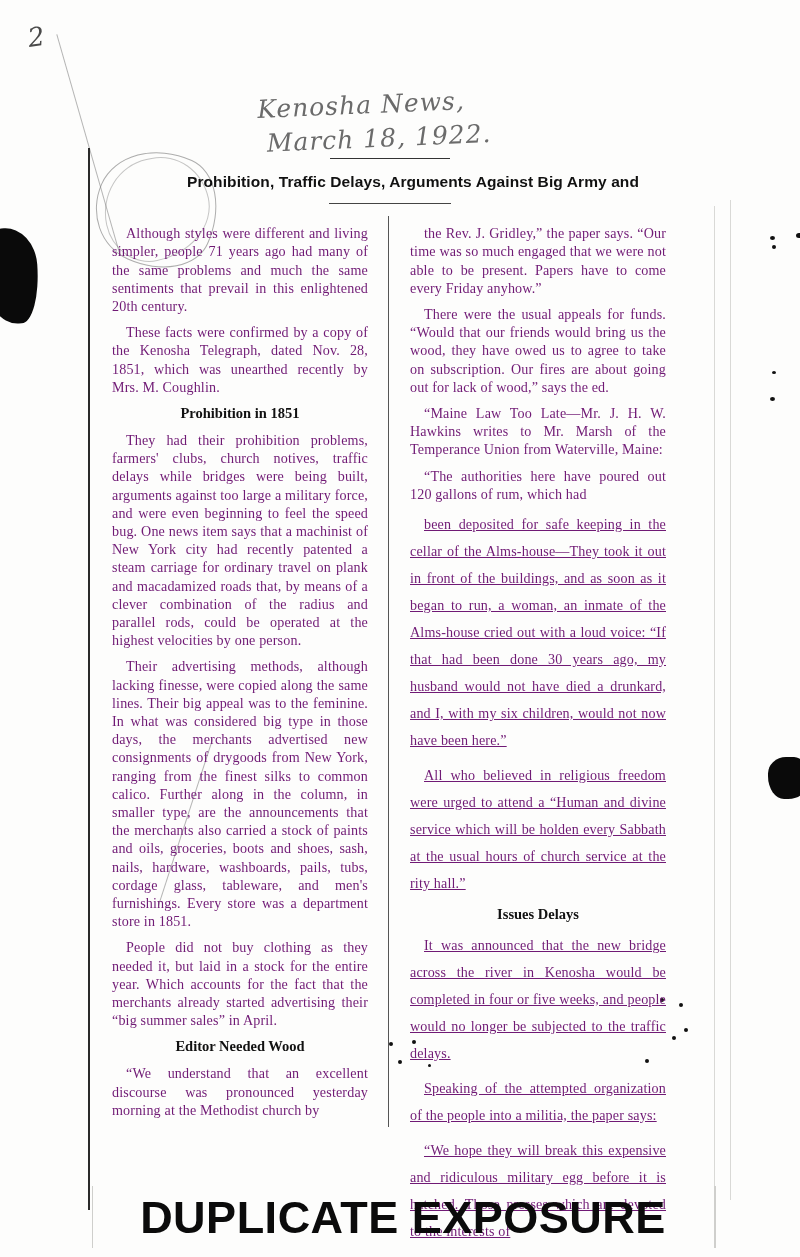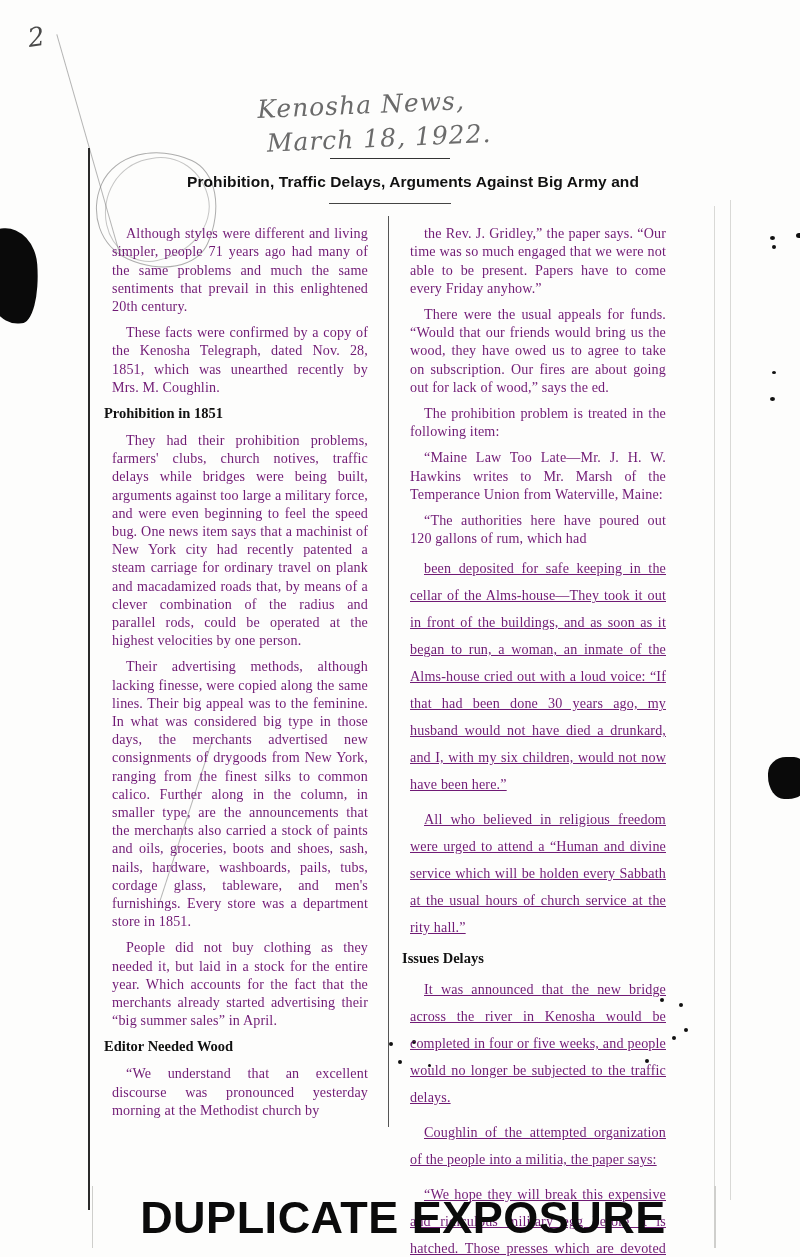--- a/index.html
+++ b/index.html
@@ -194,20 +194,21 @@
     color: #701a75;
     text-indent: 14px;
     letter-spacing: 0.15px;
   }
   .col p.loose {
     line-height: 27px;
     text-decoration: underline;
   }
   .col h3 {
     margin: 2px 0 1px 0;
+    text-align: center;
     font-family: "Liberation Serif", serif;
     font-weight: bold;
     font-size: 14.5px;
     line-height: 19px;
     color: #111;
     text-indent: 0;
   }
 
   
   .banner {
@@ -290,28 +291,27 @@
           <h3>Prohibition in 1851</h3>
           <p>They had their prohibition problems, farmers' clubs, church notives, traffic delays while bridges were being built, arguments against too large a military force, and were even beginning to feel the speed bug. One news item says that a machinist of New York city had recently patented a steam carriage for ordinary travel on plank and macadamized roads that, by means of a clever combination of the radius and parallel rods, could be operated at the highest velocities by one person.</p>
           <p>Their advertising methods, although lacking finesse, were copied along the same lines. Their big appeal was to the feminine. In what was considered big type in those days, the merchants advertised new consignments of drygoods from New York, ranging from the finest silks to common calico. Further along in the column, in smaller type, are the announcements that the merchants also carried a stock of paints and oils, groceries, boots and shoes, sash, nails, hardware, washboards, pails, tubs, cordage glass, tableware, and men's furnishings. Every store was a department store in 1851.</p>
           <p>People did not buy clothing as they needed it, but laid in a stock for the entire year. Which accounts for the fact that the merchants already started advertising their “big summer sales” in April.</p>
           <h3>Editor Needed Wood</h3>
           <p>“We understand that an excellent discourse was pronounced yesterday morning at the Methodist church by</p>
         </div>
       <div class="col col-right">
           <p>the Rev. J. Gridley,” the paper says. “Our time was so much engaged that we were not able to be present. Papers have to come every Friday anyhow.”</p>
           <p>There were the usual appeals for funds. “Would that our friends would bring us the wood, they have owed us to agree to take on subscription. Our fires are about going out for lack of wood,” says the ed.</p>
-          <p>The prohibition problem is treated in the following item:</p>
           <p>“Maine Law Too Late—Mr. J. H. W. Hawkins writes to Mr. Marsh of the Temperance Union from Waterville, Maine:</p>
           <p>“The authorities here have poured out 120 gallons of rum, which had</p>
           <p class="loose">been deposited for safe keeping in the cellar of the Alms-house—They took it out in front of the buildings, and as soon as it began to run, a woman, an inmate of the Alms-house cried out with a loud voice: “If that had been done 30 years ago, my husband would not have died a drunkard, and I, with my six children, would not now have been here.”</p>
           <p class="loose">All who believed in religious freedom were urged to attend a “Human and divine service which will be holden every Sabbath at the usual hours of church service at the rity hall.”</p>
           <h3>Issues Delays</h3>
           <p class="loose">It was announced that the new bridge across the river in Kenosha would be completed in four or five weeks, and people would no longer be subjected to the traffic delays.</p>
-          <p class="loose">Coughlin of the attempted organization of the people into a militia, the paper says:</p>
+          <p class="loose">Speaking of the attempted organization of the people into a militia, the paper says:</p>
           <p class="loose">“We hope they will break this expensive and ridiculous military egg before it is hatched. Those presses which are devoted to the interests of</p>
         </div>
     </div>
 
   </div>
 
   <div class="banner">
     <span>DUPLICATE EXPOSURE</span>
   </div>
   <div class="banner-edge" style="left:714px;top:1186px;width:2px;height:62px;"></div>

